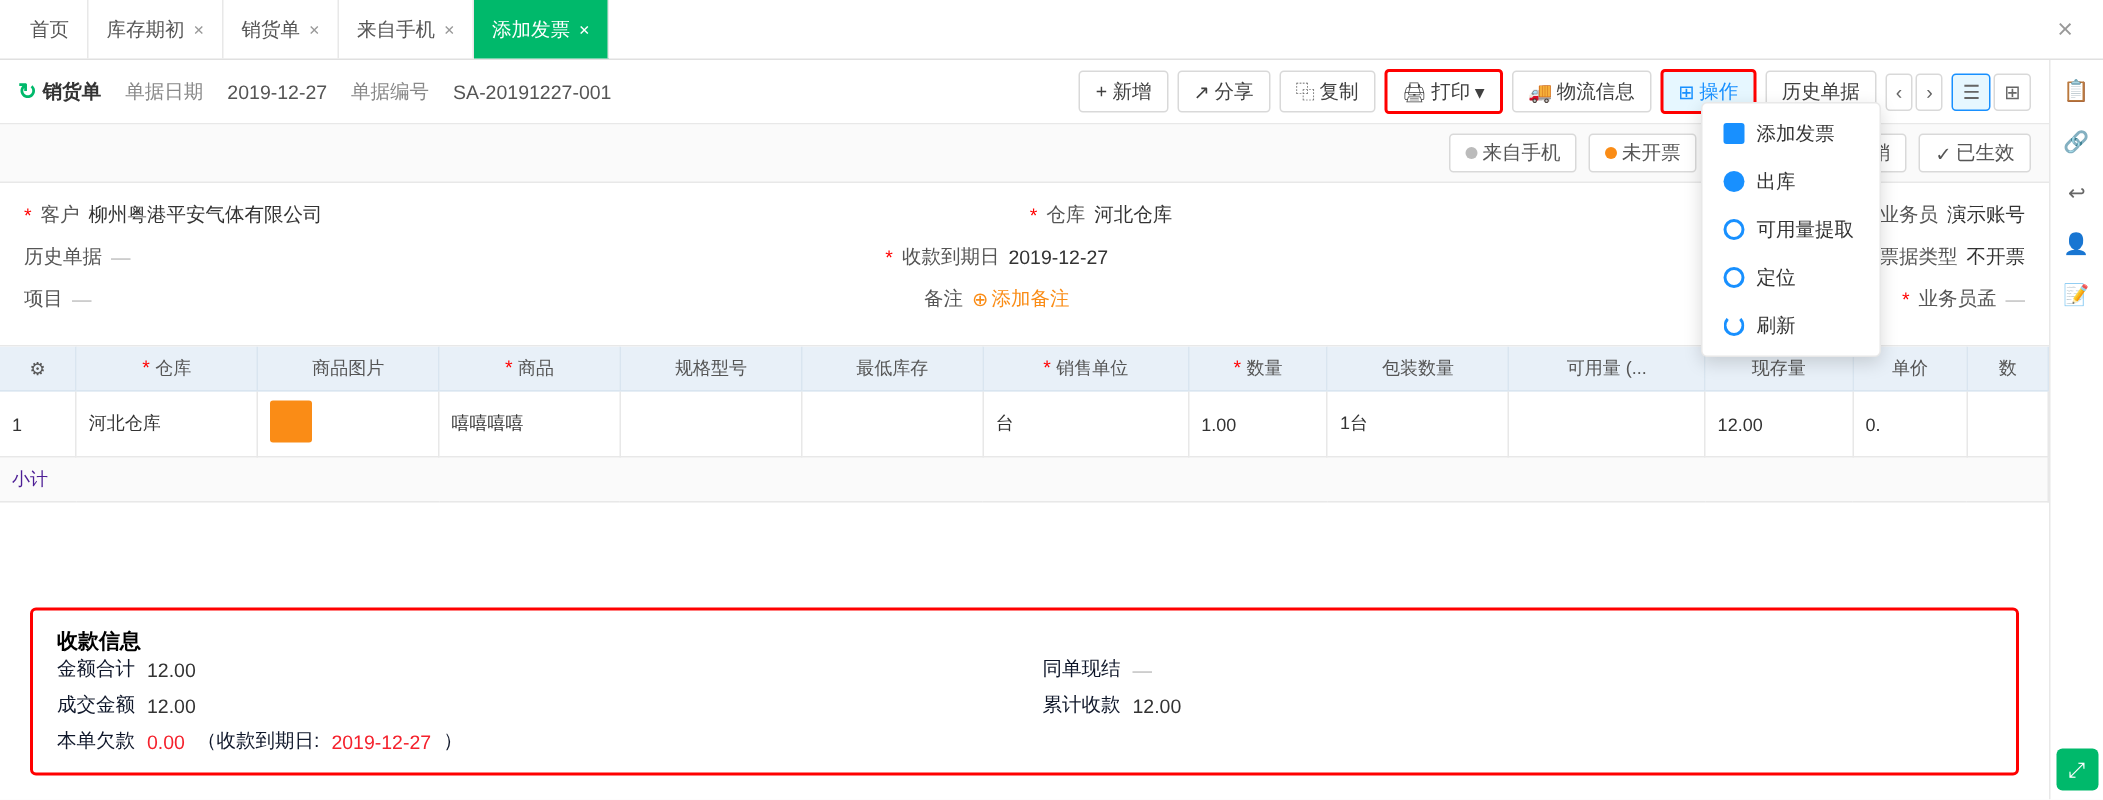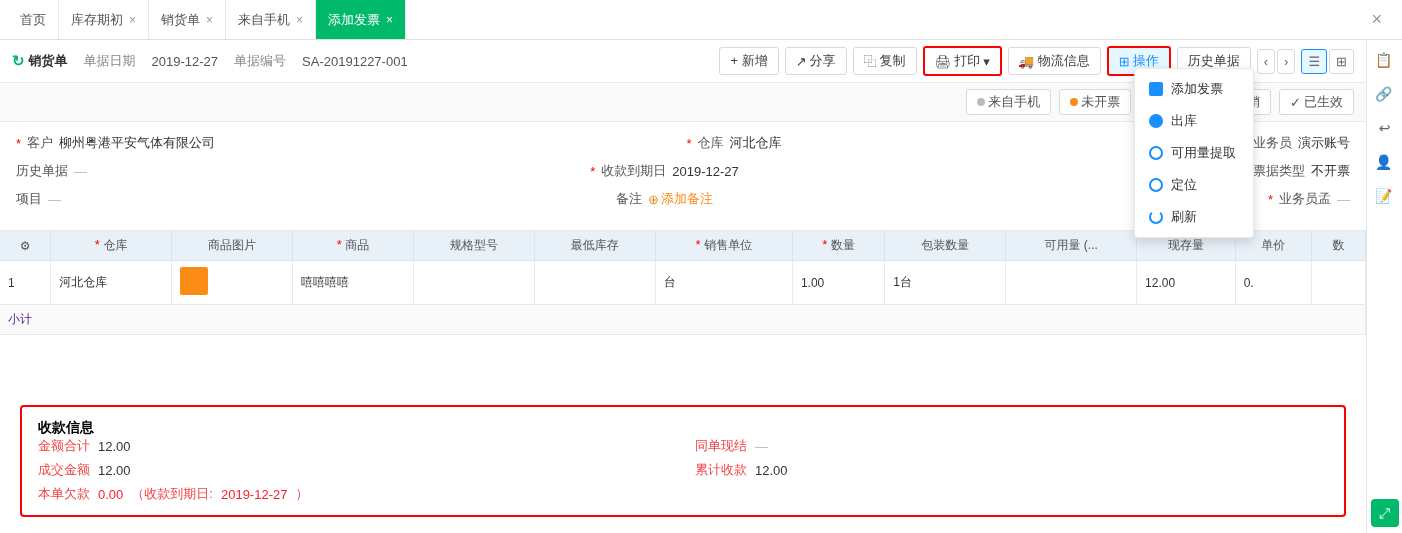--- a/index.html
+++ b/index.html
@@ -83,21 +83,21 @@
     td { padding: 6px 8px; border-right: 1px solid #e8e8e8; border-bottom: 1px solid #e8e8e8; color: #333; font-size: 12px; }
     .subtotal-row td { background: #fafafa; color: #4c1d95; font-weight: 500; }
     .col-gear { text-align: center; }
     .product-img { width: 28px; height: 28px; background: #fa8c16; display: inline-block; border-radius: 2px; }
 
     
     .bottom-panel { padding: 12px 16px; border: 2px solid red; margin: 8px; border-radius: 4px; }
     .bottom-panel h3 { font-size: 14px; font-weight: bold; margin-bottom: 0; }
     .bottom-grid { display: grid; grid-template-columns: 1fr 1fr; gap: 6px 24px; }
     .bottom-field { display: flex; align-items: center; gap: 8px; }
-    .bottom-field .bl { color: #ef4444; }
+    .bottom-field .bl { color: #0f172a; }
     .bottom-field .bv { color: #333; font-weight: 500; }
     .bottom-field .bv-red { color: #f5222d; }
     .bottom-field .bv-gray { color: #bbb; }
 
     
     .right-sidebar {
       position: absolute; right: 0; top: 40px; width: 36px;
       background: #fff; border-left: 1px solid #e8e8e8;
       display: flex; flex-direction: column; align-items: center; padding: 6px 0; gap: 6px;
       height: calc(533px - 40px);

